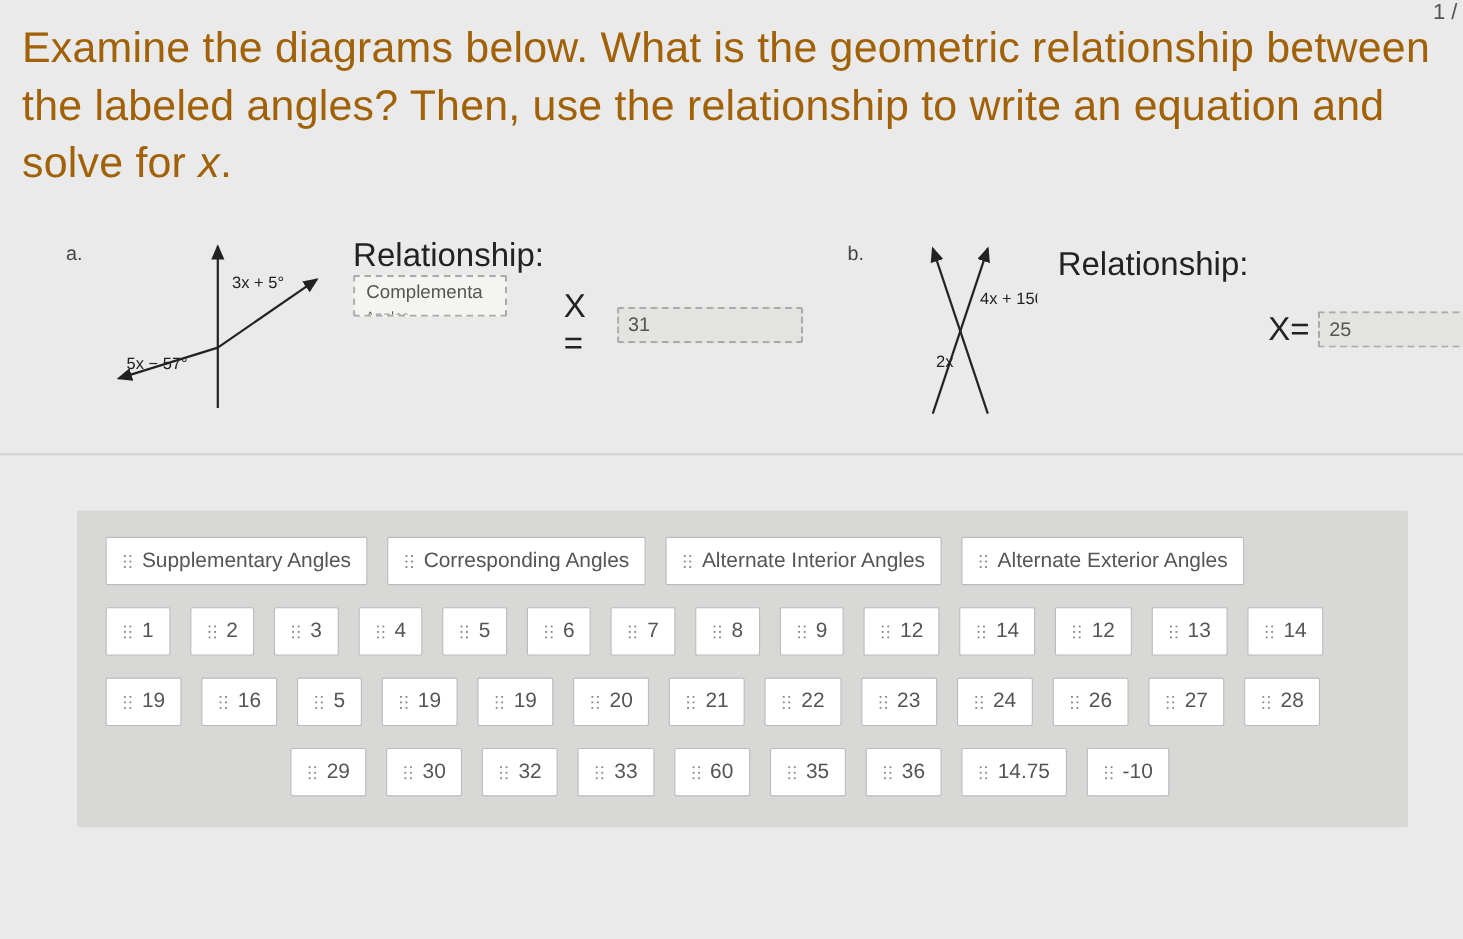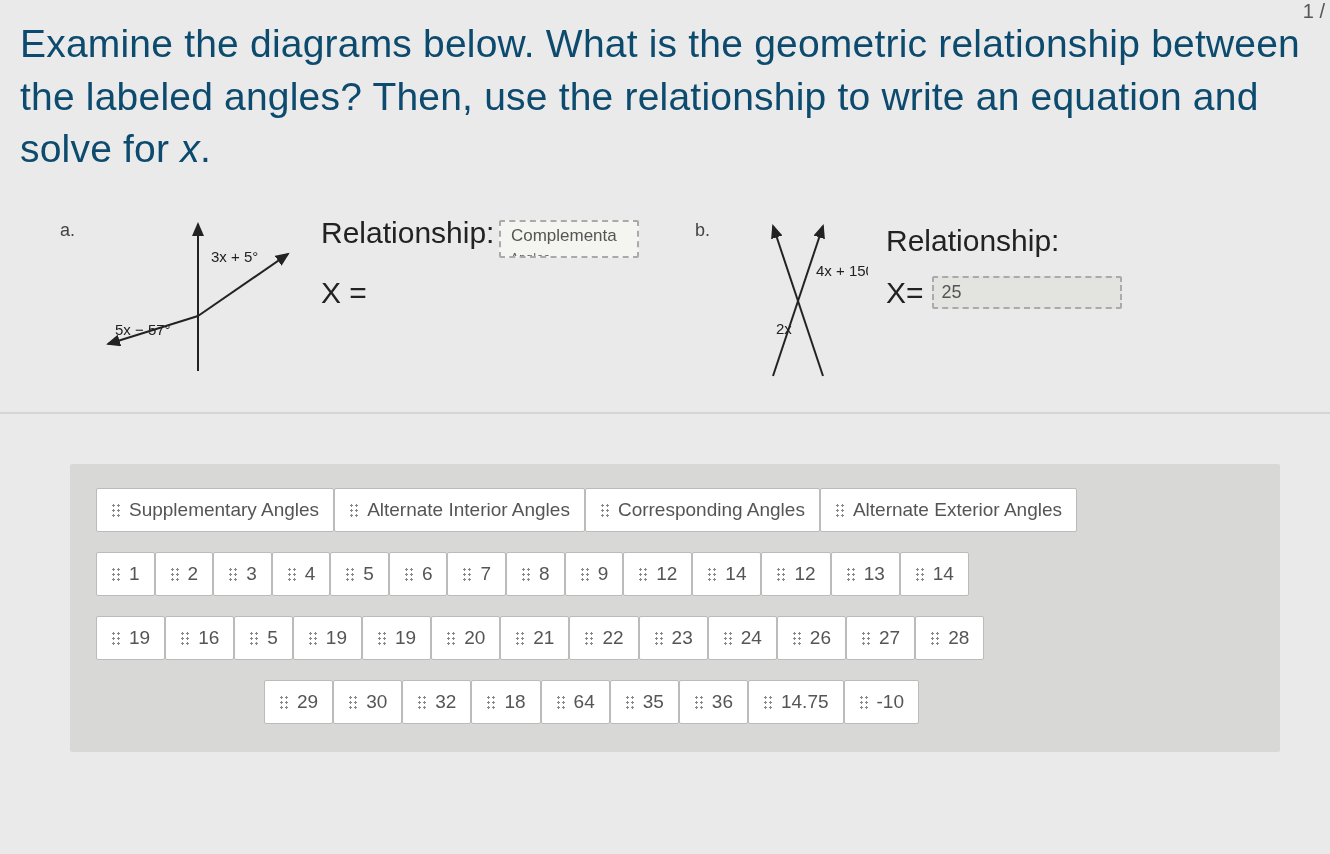--- a/index.html
+++ b/index.html
@@ -1,33 +1,33 @@
 <!DOCTYPE html>
 <html><head>
 <meta charset="utf-8">
 <style>
 *{box-sizing:border-box;margin:0;padding:0}
 body{font-family:Arial,Helvetica,sans-serif;background:#eaeaea;width:1330px;height:854px;overflow:hidden}
 .page-corner{position:absolute;top:0;right:5px;font-size:20px;color:#555}
-.question{padding:18px 20px 10px 20px;font-size:39px;color:#0c4a6e;line-height:1.35;letter-spacing:.2px}
+.question{padding:18px 20px 10px 20px;font-size:39px;color:#a16207;line-height:1.35;letter-spacing:.2px}
 .question span.ital{font-style:italic}
 .problems{display:flex;gap:40px;padding:30px 40px 20px 60px}
 .problem{flex:1;display:flex;gap:18px}
 .plabel{font-size:18px;color:#444;padding-top:4px}
 .diagram{width:210px;height:160px;position:relative;flex:0 0 210px}
 .diagram svg{position:absolute;inset:0}
 .angle-text{font-size:15px;fill:#222;font-family:Arial}
-.fields{flex:1;display:flex;flex-direction:column;gap:18px;padding-top:0}
+.fields{flex:1;display:flex;flex-direction:row;gap:18px;padding-top:0}
 .rel-label{font-size:30px;color:#222}
 .drop{display:inline-block;border:2px dashed #aaa;background:#f4f4f0;padding:4px 10px;min-width:140px;min-height:30px;font-size:17px;color:#555;vertical-align:middle;text-align:left;border-radius:2px}
 .drop.small{min-width:48px;font-size:18px;padding:4px 8px}
 .drop.faded{background:#e3e3df}
 .xeq{font-size:30px;color:#222;display:flex;align-items:center;gap:8px}
 .bank{margin:50px 50px 0 70px;background:#d8d8d6;padding:24px 26px 28px 26px;border-radius:2px}
-.bank-row{display:flex;flex-wrap:wrap;gap:0;margin-bottom:20px}
+.bank-row{display:flex;flex-wrap:wrap;gap:18px;margin-bottom:20px}
 .bank-row:last-child{margin-bottom:0;padding-left:168px}
 .tile{background:#fff;border:1px solid #bbb;padding:10px 14px;font-size:19px;color:#555;display:flex;align-items:center;gap:8px;cursor:grab;border-radius:2px}
 .tile .grip{display:inline-block;width:10px;height:14px;position:relative}
 .tile .grip::before{content:"";position:absolute;inset:0;background-image:radial-gradient(#888 1.2px,transparent 1.2px);background-size:5px 5px;background-position:0 0}
 .hr{height:2px;background:#d5d5d5;margin:16px 0 0}
 </style>
 </head>
 <body>
 
 <div class="page-corner">1 /</div>
@@ -57,20 +57,21 @@
     <div class="fields">
       <div>
         <span class="rel-label">Relationship:</span>
         <span class="drop" style="position:relative;overflow:hidden;height:38px">
           <span>Complementa</span><br>
           <span style="font-size:11px;letter-spacing:1px">Angles</span>
         </span>
       </div>
       <div class="xeq">
         <span>X =</span>
+        <span class="drop small faded" style="width:190px"><span>31</span></span>
       </div>
     </div>
   </div>
 
   <div class="problem">
     <div class="plabel">b.</div>
     <div class="diagram" style="width:140px;flex:0 0 140px">
       <svg viewBox="0 0 140 170">
         <defs>
             <marker id="ar2" markerWidth="8" markerHeight="8" refX="6" refY="3" orient="auto">
@@ -97,28 +98,28 @@
 <div class="hr"></div>
 
 <div class="bank">
   <div class="bank-row" id="row1">
       <div class="tile">
         <span class="grip"></span>
         <span>Supplementary Angles</span>
       </div>
       <div class="tile">
         <span class="grip"></span>
+        <span>Corresponding Angles</span>
+      </div>
+      <div class="tile">
+        <span class="grip"></span>
         <span>Alternate Interior Angles</span>
       </div>
       <div class="tile">
         <span class="grip"></span>
-        <span>Corresponding Angles</span>
-      </div>
-      <div class="tile">
-        <span class="grip"></span>
         <span>Alternate Exterior Angles</span>
       </div>
     </div>
   <div class="bank-row" id="row2">
       <div class="tile">
         <span class="grip"></span>
         <span>1</span>
       </div>
       <div class="tile">
         <span class="grip"></span>
@@ -235,25 +236,25 @@
       <div class="tile">
         <span class="grip"></span>
         <span>30</span>
       </div>
       <div class="tile">
         <span class="grip"></span>
         <span>32</span>
       </div>
       <div class="tile">
         <span class="grip"></span>
-        <span>18</span>
-      </div>
-      <div class="tile">
-        <span class="grip"></span>
-        <span>64</span>
+        <span>33</span>
+      </div>
+      <div class="tile">
+        <span class="grip"></span>
+        <span>60</span>
       </div>
       <div class="tile">
         <span class="grip"></span>
         <span>35</span>
       </div>
       <div class="tile">
         <span class="grip"></span>
         <span>36</span>
       </div>
       <div class="tile">

